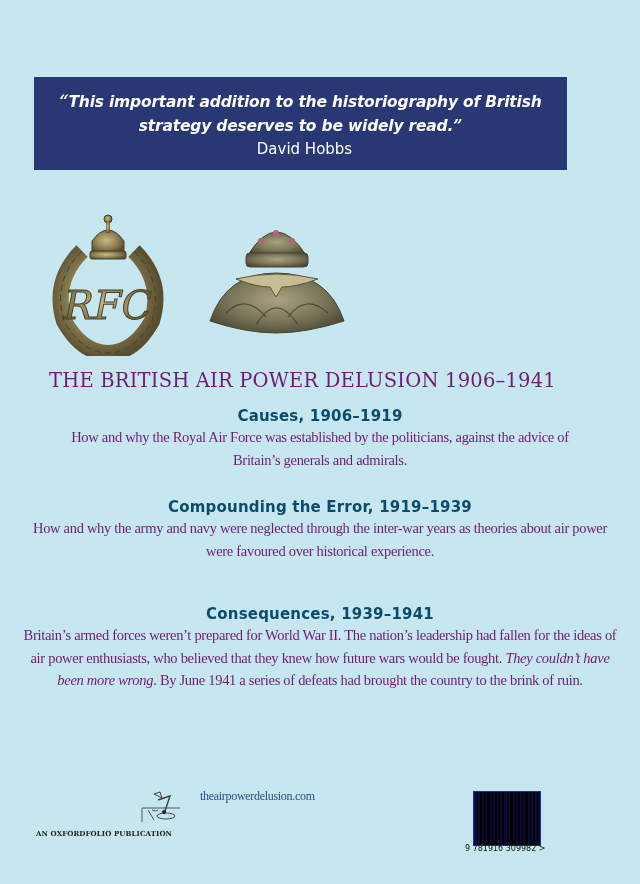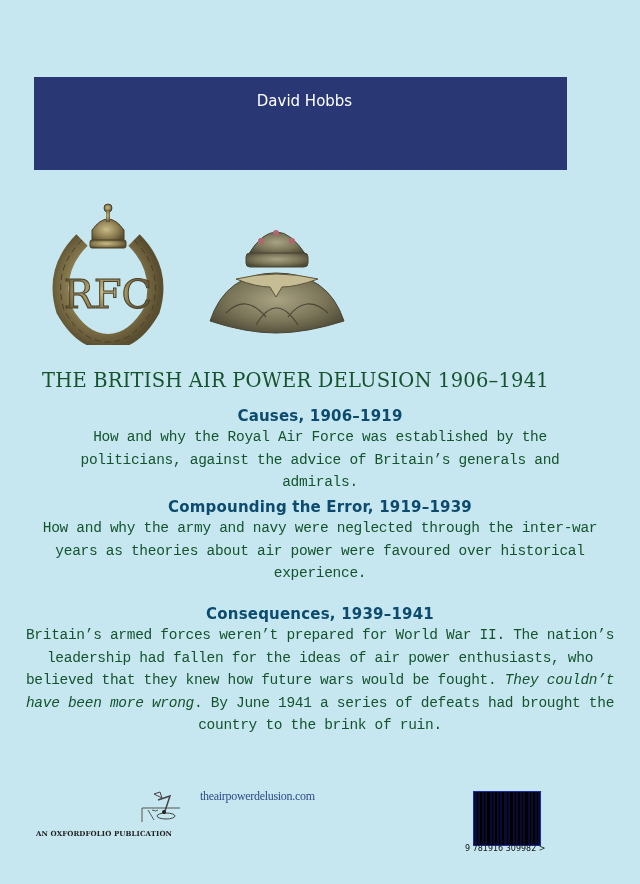--- a/index.html
+++ b/index.html
@@ -56,49 +56,49 @@
       width: 640px;
       height: 160px;
     }
     .badge {
       position: absolute;
     }
     .badge svg { display: block; }
 
     .book-title {
       position: absolute;
-      left: 42px;
+      left: 49px;
       top: 369px;
       width: 580px;
       font-family: "DejaVu Serif", "Liberation Serif", serif;
       font-size: 19.5px;
-      color: #14532d;
+      color: #701a75;
       letter-spacing: 0.2px;
       white-space: nowrap;
     }
 
     .section {
       position: absolute;
       left: 20px;
       width: 600px;
       text-align: center;
     }
     .section-heading {
       font-family: "DejaVu Sans", sans-serif;
       font-weight: bold;
       font-size: 15px;
       line-height: 20px;
       color: #0c4a6e;
       letter-spacing: 0.2px;
     }
     .section-body {
-      font-family: Liberation Mono, monospace;
+      font-family: Liberation Serif, serif;
       font-size: 14.5px;
       line-height: 22.5px;
-      color: #14532d;
+      color: #701a75;
       letter-spacing: -0.3px;
     }
     .section-body em {
       font-style: italic;
       margin-top: 47px;
     }
 
     .footer-url {
       position: absolute;
       left: 200px;
@@ -152,26 +152,27 @@
       font-size: 8px;
       color: #111;
       white-space: nowrap;
       text-align: right;
     }
   </style>
 </head>
 <body>
 
 <div class="quote-banner">
+  <div class="quote-text"><span class="quote-mark">“</span><span>This important addition to the historiography of British strategy deserves to be widely read.</span><span class="quote-mark">”</span></div>
   <div class="quote-author">David Hobbs</div>
 </div>
 
 <div class="badges">
 
-  <div class="badge" style="left:52px; top:5px;">
+  <div class="badge" style="left:52px; top:16px;font-style:italic;">
     <svg width="112" height="145" viewBox="0 0 112 145">
       <defs>
         <radialGradient id="g1" cx="45%" cy="45%" r="60%">
           <stop offset="0" stop-color="#c9bb86"></stop>
           <stop offset="0.6" stop-color="#8d7f52"></stop>
           <stop offset="1" stop-color="#5a4e30"></stop>
         </radialGradient>
       </defs>
 
       <path d="M40 30 Q56 8 72 30 L72 42 L40 42 Z" fill="url(#g1)" stroke="#4a4028" stroke-width="1"></path>

